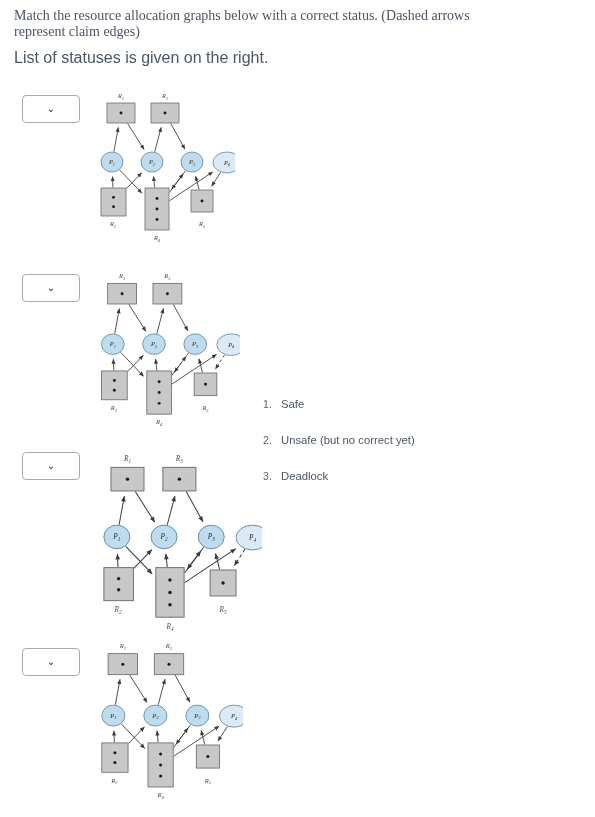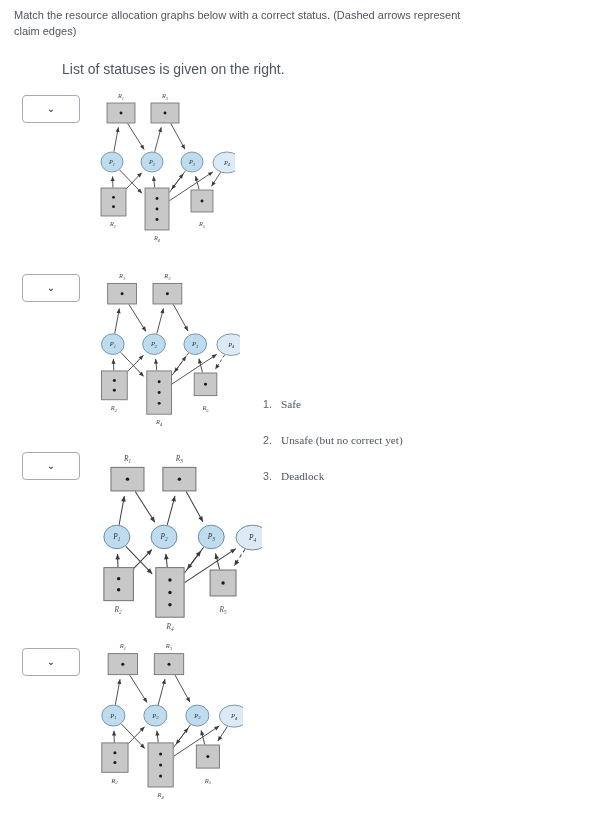--- a/index.html
+++ b/index.html
@@ -17,32 +17,32 @@
   }
 
   
   #prompt-block {
     position: absolute;
     left: 14px;
     top: 8px;
     width: 470px;
   }
   .prompt-line {
-    font-size: 11px;
-    line-height: 15.5px;
-    color: #4b5663;
-  }
-  #statuses-intro {
-    position: absolute;
-    left: 14px;
-    top: 62px;
     font-size: 14px;
     line-height: 15.5px;
     color: #4b5663;
-    margin-left: 48px;
+    font-family: Liberation Serif, serif;
+  }
+  #statuses-intro {
+    position: absolute;
+    left: 14px;
+    top: 50px;
+    font-size: 16px;
+    line-height: 15.5px;
+    color: #4b5663;
   }
 
   
   .dropdown {
     position: absolute;
     width: 58px;
     height: 28px;
     border: 1px solid #a6acb3;
     border-radius: 4px;
     background: #ffffff;
@@ -73,21 +73,21 @@
     margin-bottom: 24px;
     font-size: 11.3px;
     color: #4b5663;
   }
   .status-num {
     width: 18px;
     flex: 0 0 18px;
     font-size: 10.6px;
     color: #5a6470;
   }
-  .status-label { color: #4b5663; font-family: Liberation Serif, serif; }
+  .status-label { color: #4b5663; }
 
   
   .graph {
     position: absolute;
   }
   .graph svg { display: block; }
 </style>
 </head>
 <body>
 

